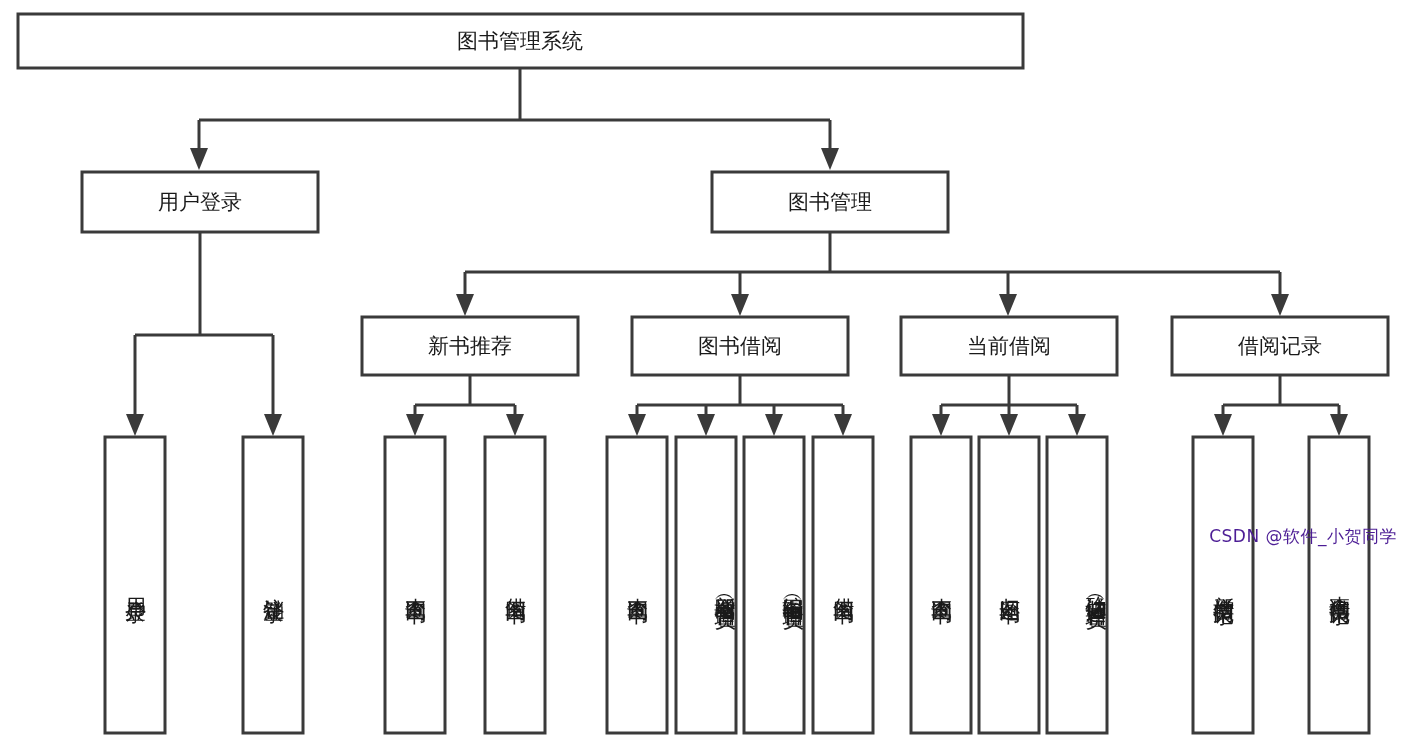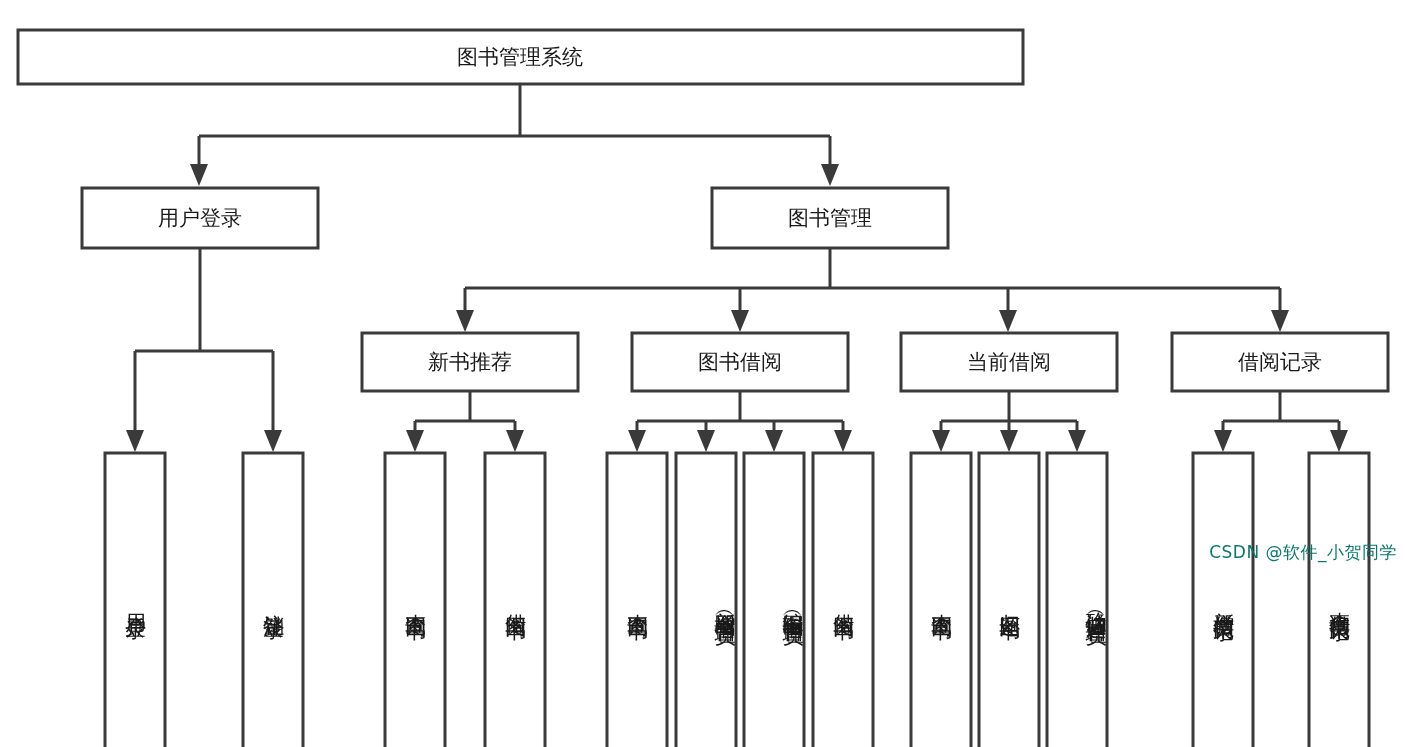--- a/index.html
+++ b/index.html
@@ -12,21 +12,20 @@
     width: 1405px;
     height: 747px;
     font-family: "DejaVu Sans", "Liberation Sans", sans-serif;
     overflow: hidden;
   }
   #diagram-root {
     position: relative;
     width: 1405px;
     height: 552px;
     background: #ffffff;
-    margin-top: 16px;
   }
   svg#tree-svg {
     position: absolute;
     left: 0;
     top: 0;
     width: 1405px;
     height: 747px;
     display: block;
   }
   .node-box {
@@ -65,21 +64,21 @@
     letter-spacing: 2px;
     white-space: nowrap;
     pointer-events: none;
   }
   #watermark {
     position: absolute;
     right: 8px;
     bottom: 4px;
     font-family: "DejaVu Sans", "Liberation Sans", sans-serif;
     font-size: 17px;
-    color: #0f766e;
+    color: #4c1d95;
     letter-spacing: 0.5px;
     white-space: nowrap;
   }
 </style>
 </head>
 <body>
 
 <div id="diagram-root">
 
   <svg id="tree-svg" viewBox="0 0 1405 747">

